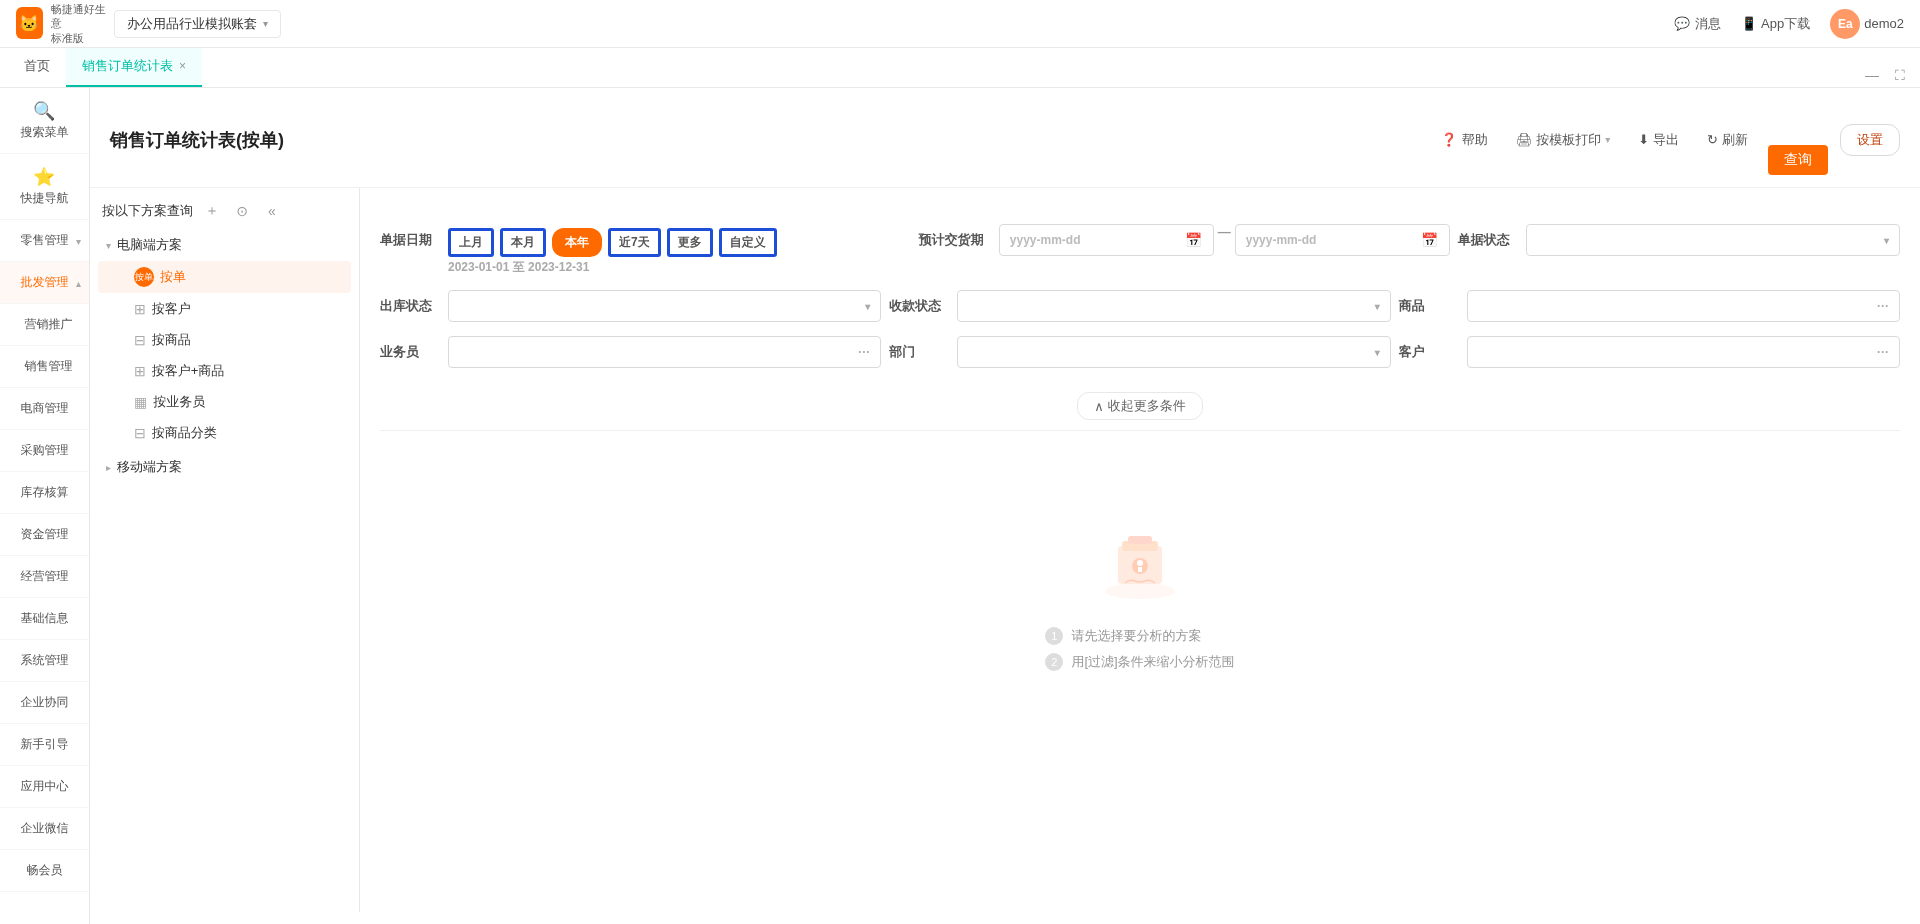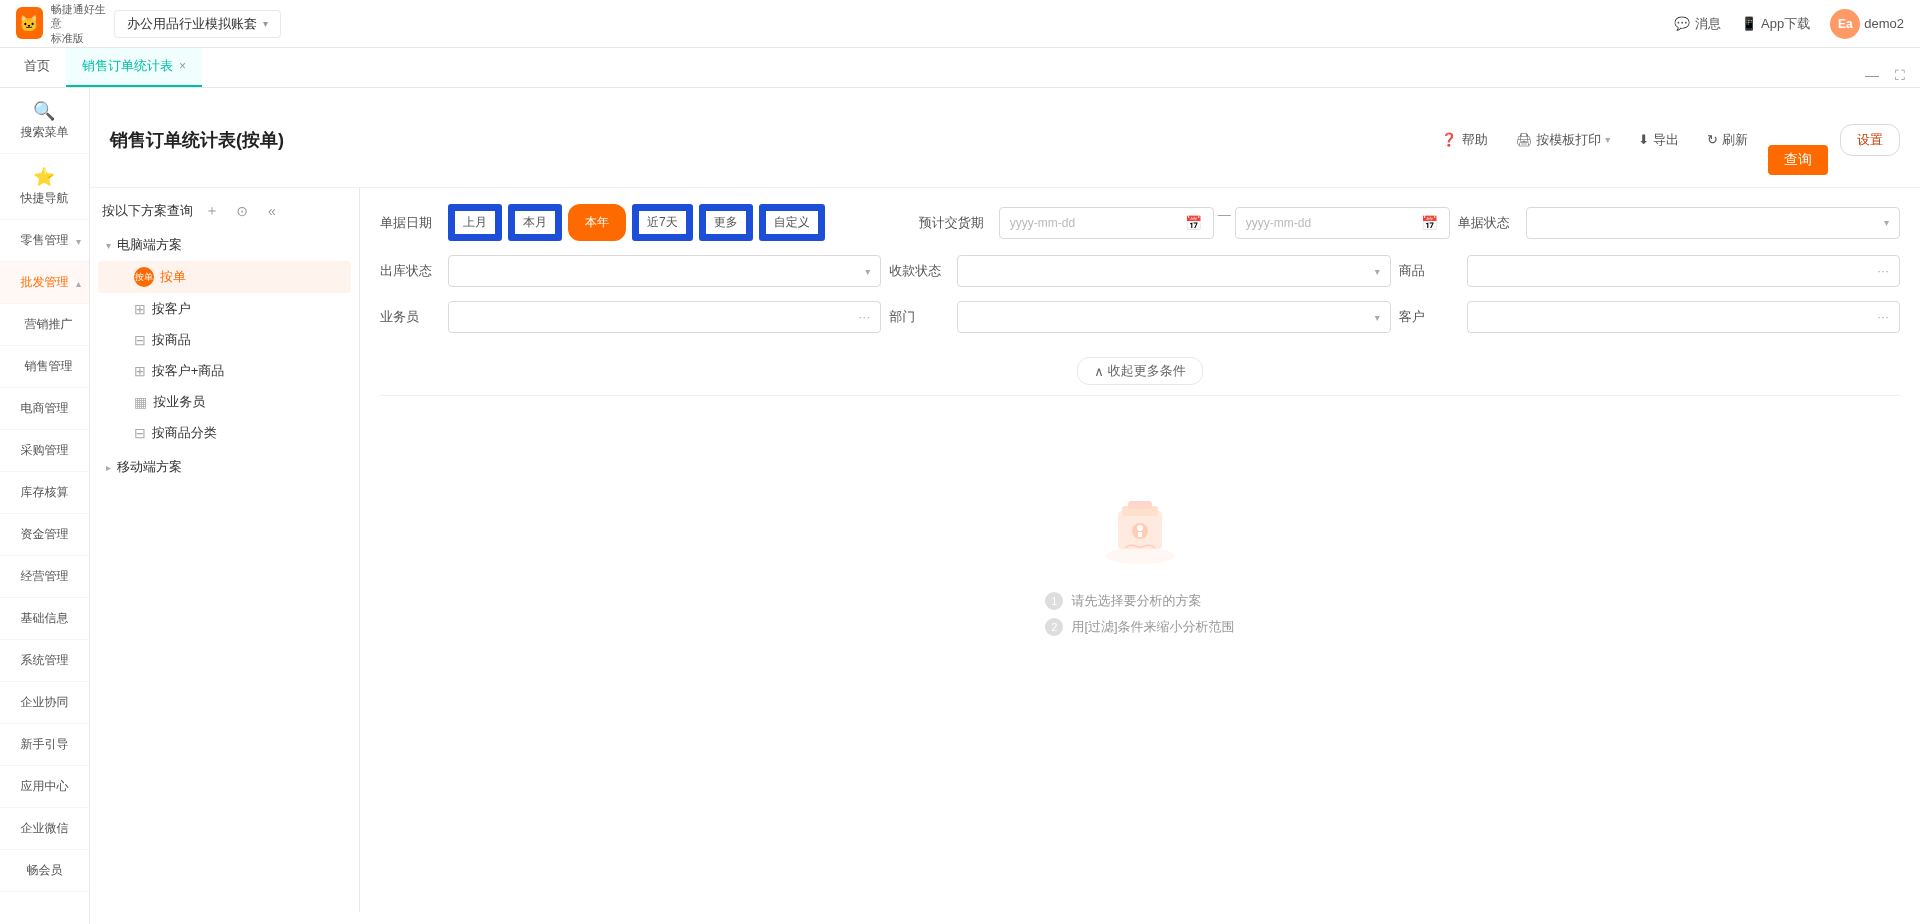--- a/index.html
+++ b/index.html
@@ -297,20 +297,21 @@
     .filter-right {
       flex: 1;
       padding: 16px 20px;
       background: #fff;
     }
     .filter-row {
       display: flex;
       align-items: center;
       gap: 8px;
       margin-bottom: 14px;
+      font-weight: bold;
     }
     .filter-field {
       display: flex;
       align-items: center;
       gap: 8px;
       flex: 1;
     }
     .filter-label {
       font-size: 13px;
       color: #555;
@@ -358,26 +359,27 @@
 
     
     .date-shortcuts {
       display: flex;
       align-items: center;
       gap: 6px;
       flex-wrap: wrap;
     }
     .date-short-btn {
       padding: 3px 8px;
-      border: 7px solid #1d4ed8;
+      border: 3px solid #1d4ed8;
       border-radius: 3px;
       font-size: 12px;
       cursor: pointer;
       color: #555;
       background: #fff;
+      margin-top: 24px;
     }
     .date-short-btn.active {
       background: #ff6a00;
       border-color: #ff6a00;
       color: #fff;
       border-radius: 12px;
     }
     .date-range-text {
       font-size: 12px;
       color: #aaa;
@@ -635,20 +637,21 @@
               <span class="filter-label">单据日期</span>
               <div style="flex:1;">
                 <div class="date-shortcuts">
                   <div class="date-short-btn">上月</div>
                   <div class="date-short-btn">本月</div>
                   <div class="date-short-btn active" style="background:#ff6a00; border-color:#ff6a00; color:#fff; border-radius:12px; padding:3px 10px;">本年</div>
                   <div class="date-short-btn">近7天</div>
                   <div class="date-short-btn">更多</div>
                   <div class="date-short-btn">自定义</div>
                 </div>
+                <div class="date-range-text">2023-01-01 至 2023-12-31</div>
               </div>
             </div>
 
             <div class="filter-field" style="flex:1.2;">
               <span class="filter-label" style="min-width:72px;">预计交货期</span>
               <div class="date-group">
                 <div class="date-input">
                   <span style="color:#bbb; font-size:12px;">yyyy-mm-dd</span>
                   <span class="date-picker-icon" style="margin-left:auto;">📅</span>
                 </div>

